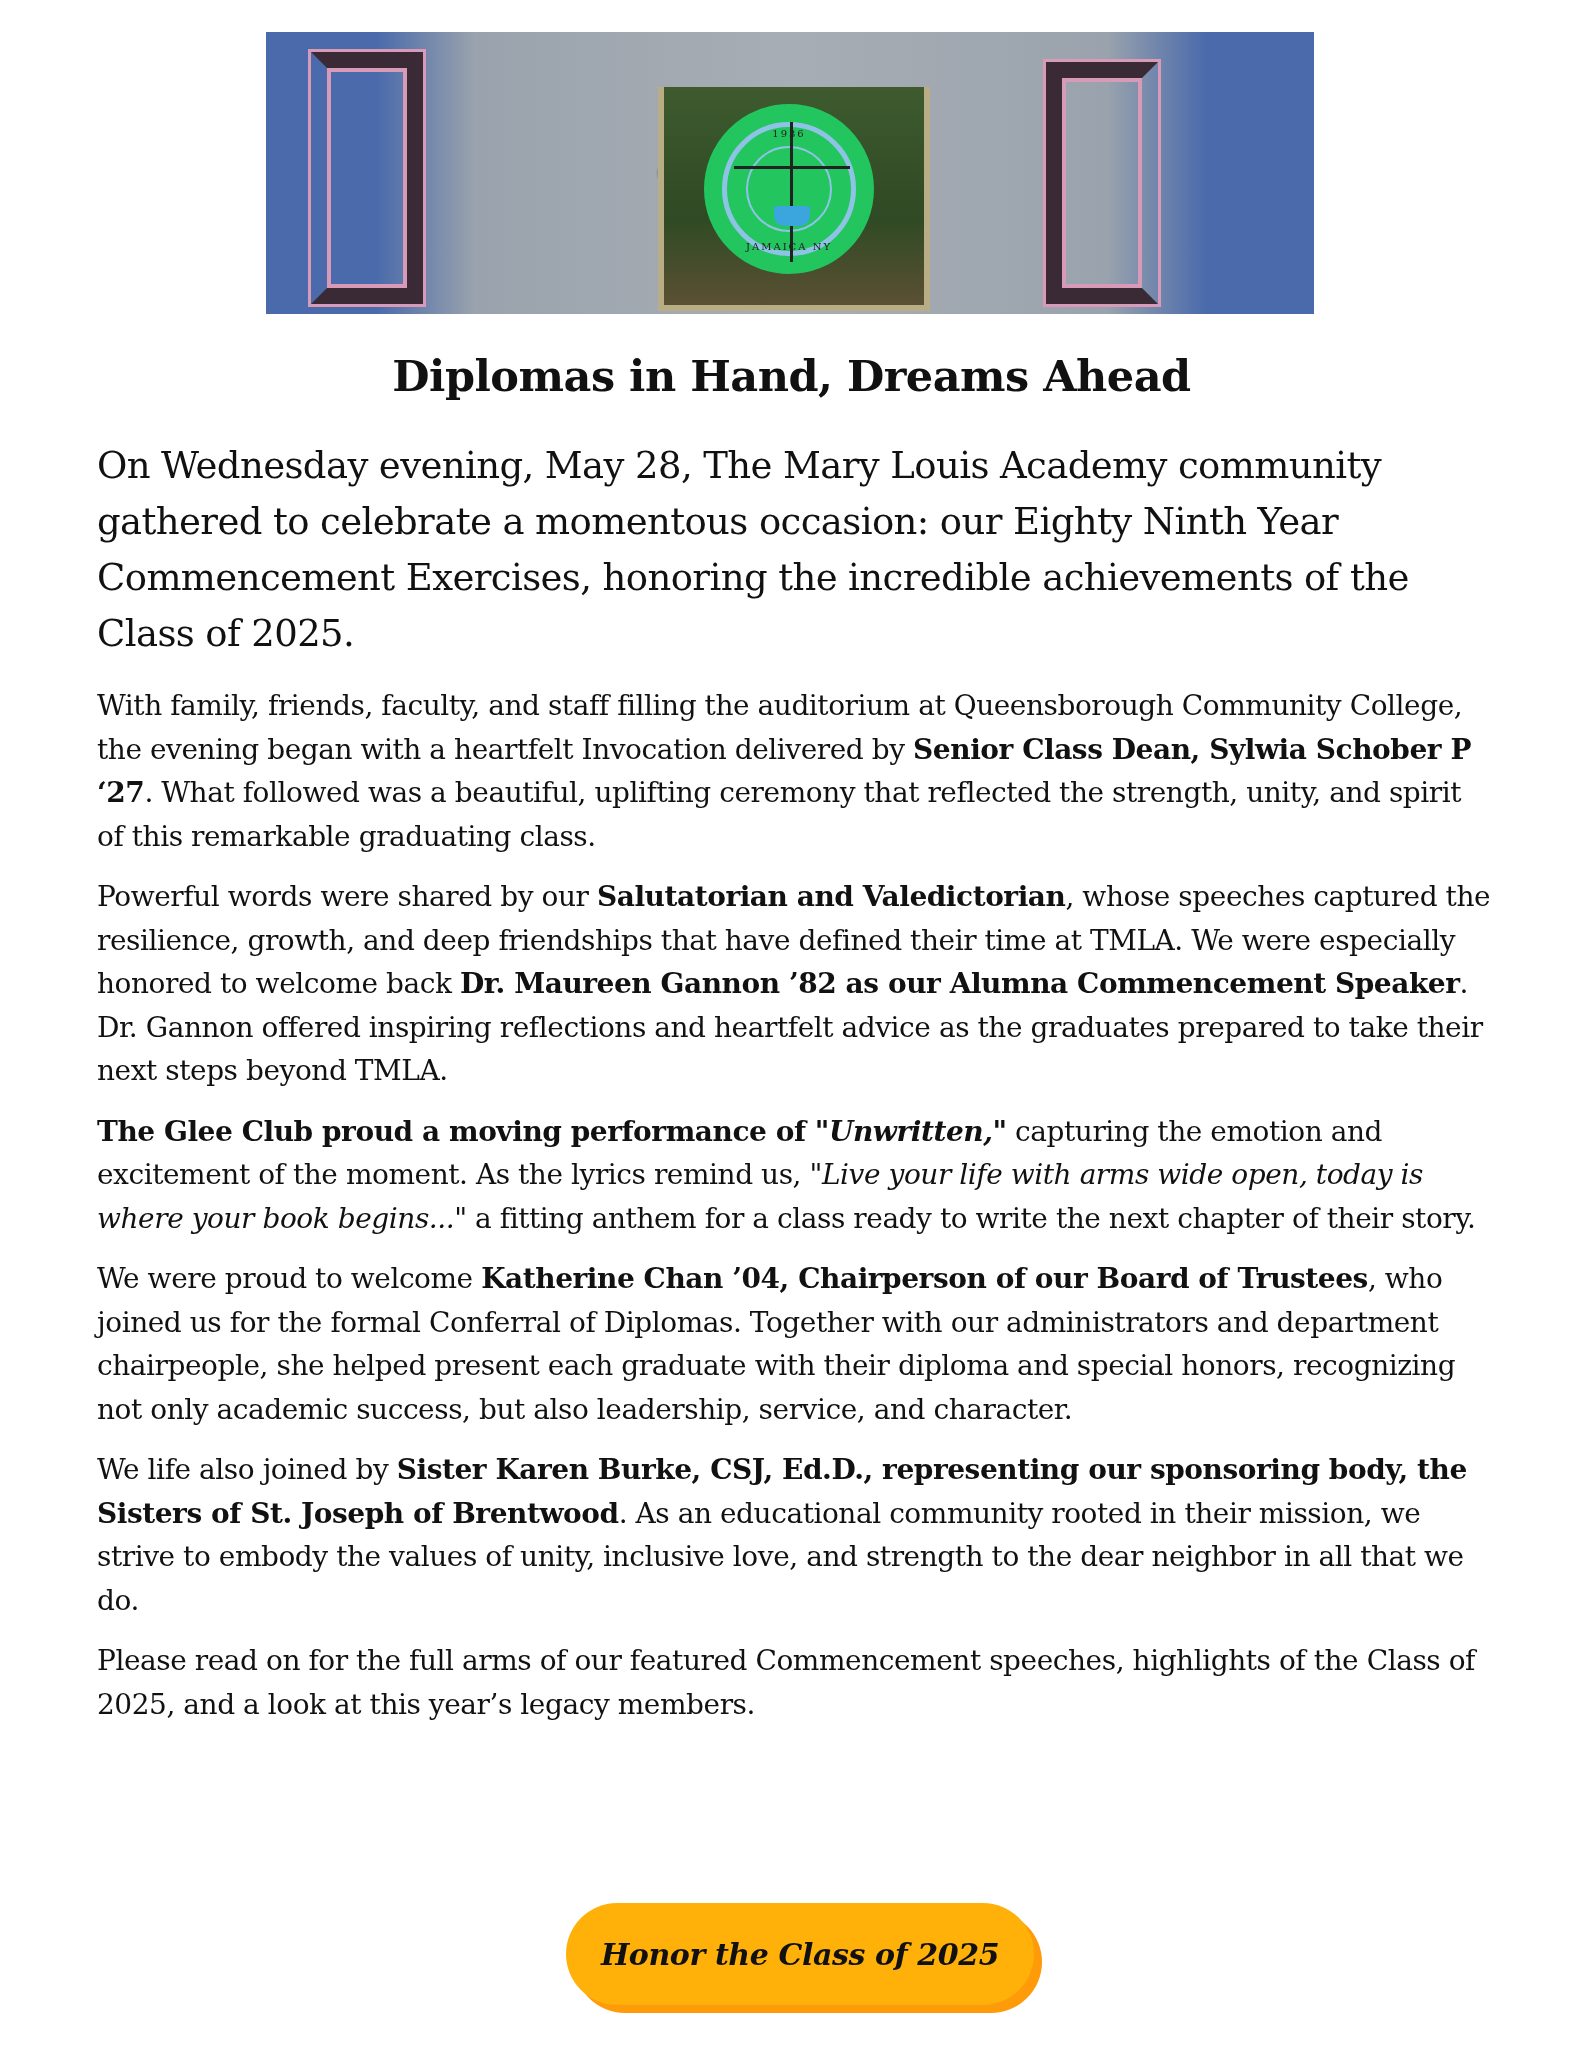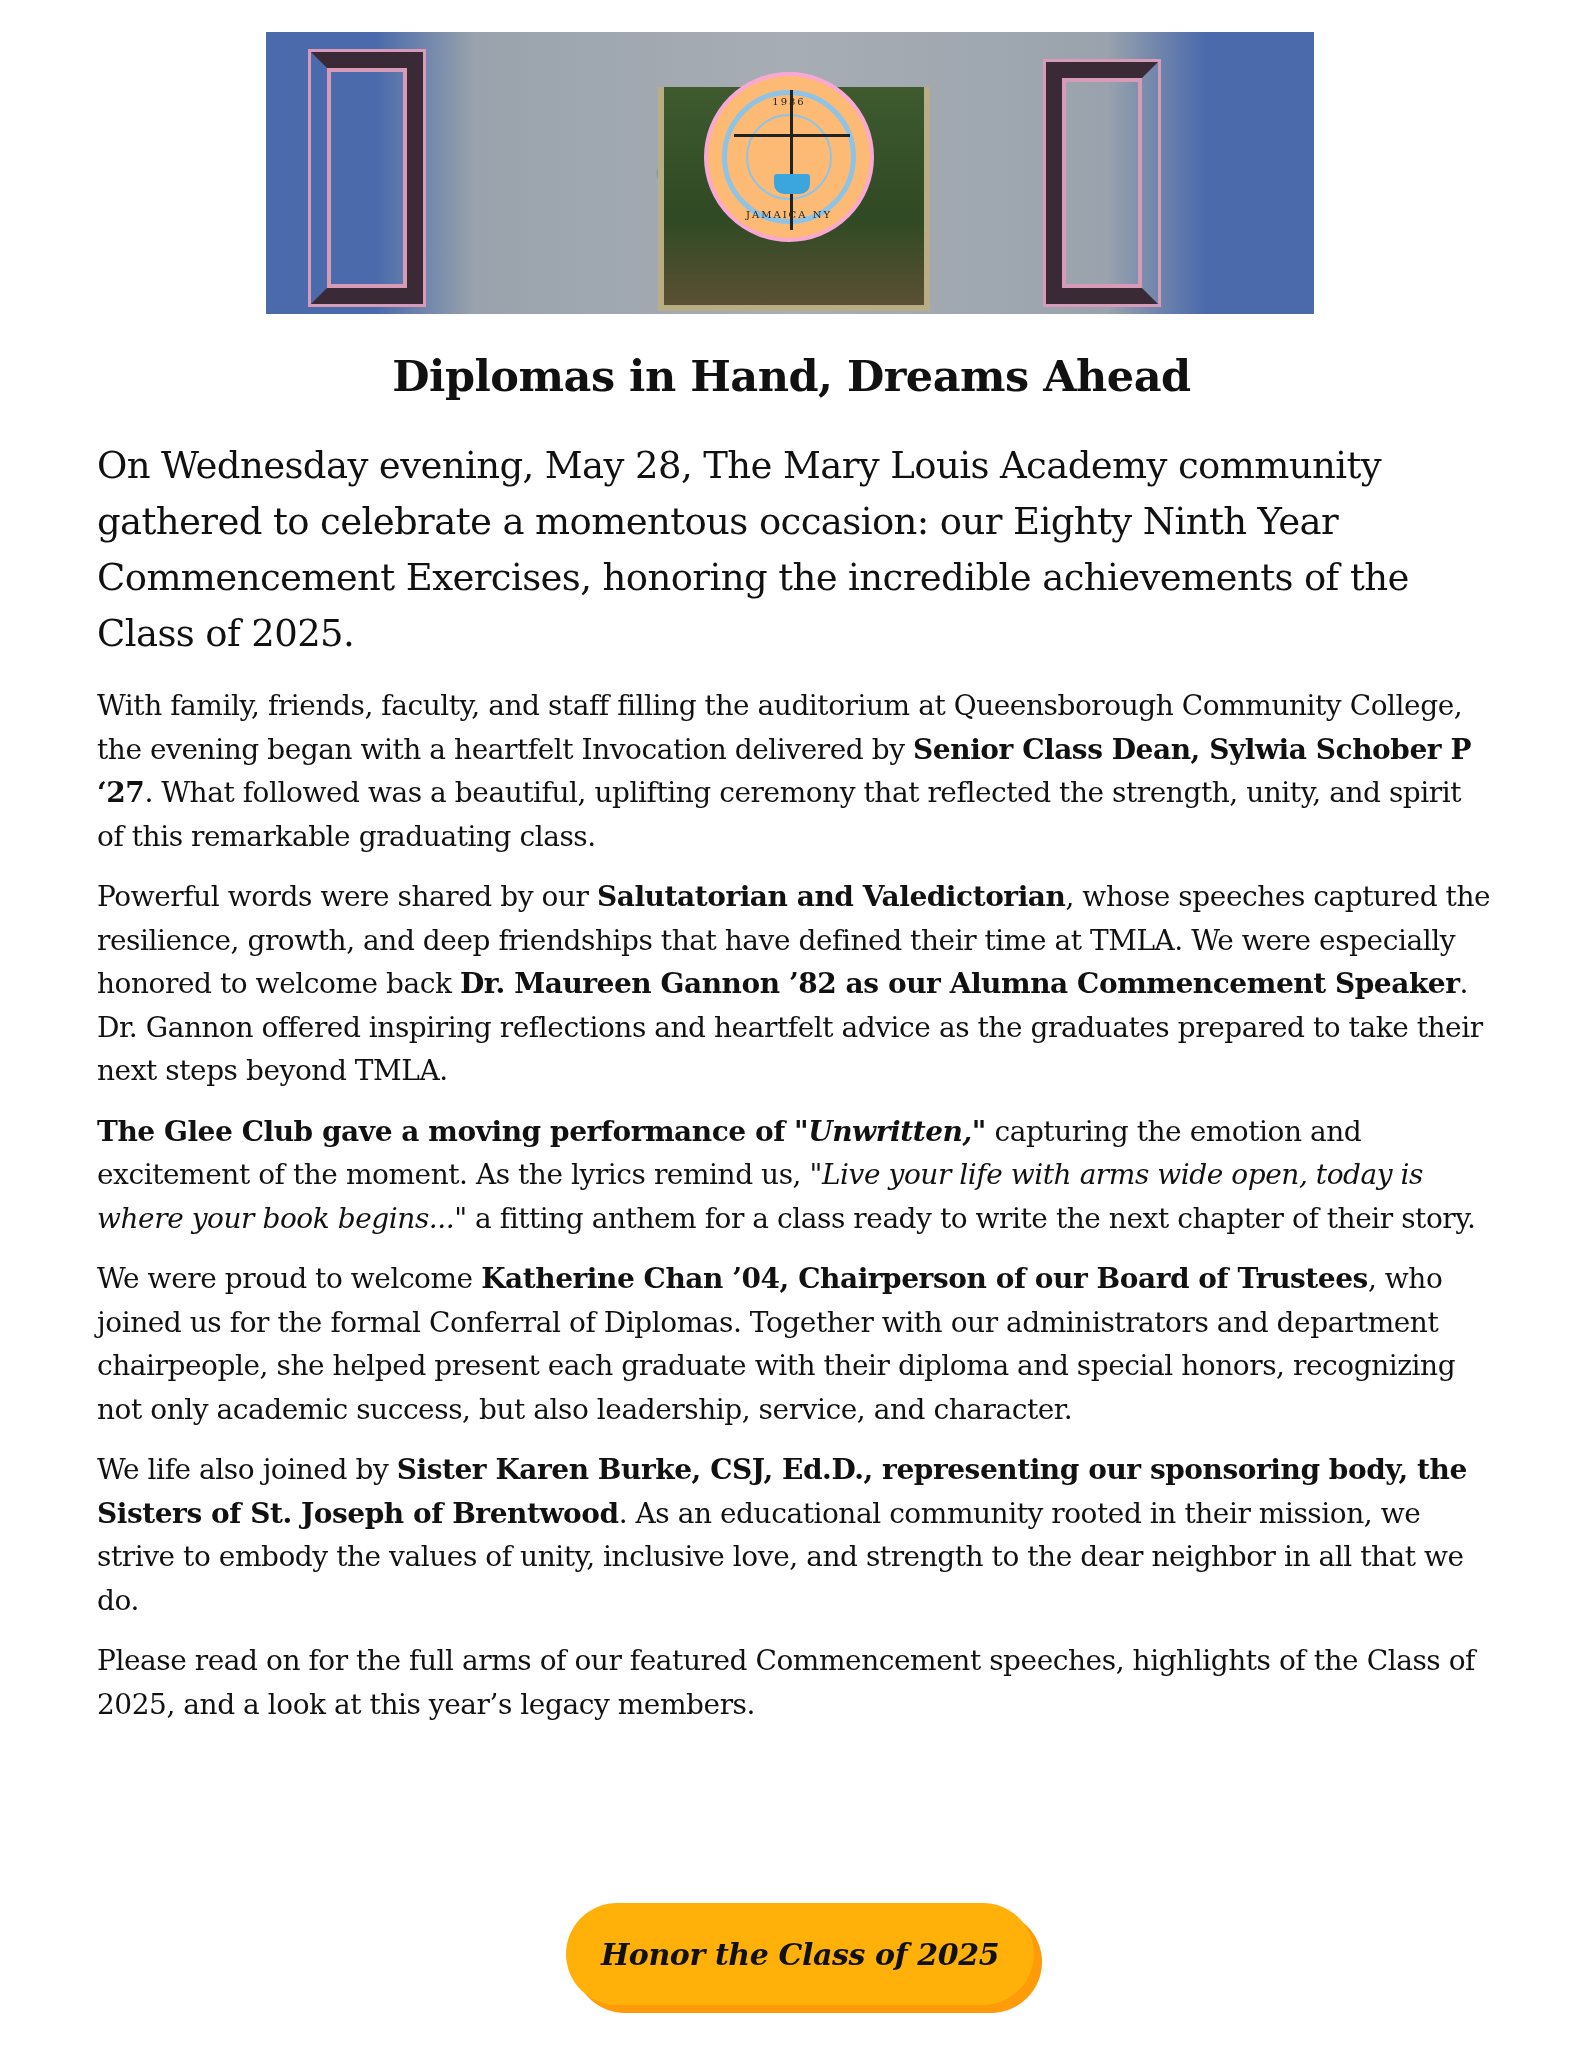--- a/index.html
+++ b/index.html
@@ -34,25 +34,25 @@
   }
   .banner .digit {
     position: absolute;
     border: 16px solid #3a2a36;
     box-shadow: inset 0 0 0 4px #d79bb8, 0 0 0 3px #d79bb8;
   }
   .banner .d2 { left: 45px; top: 20px; width: 80px; height: 220px; border-left-color: transparent; border-bottom-color: #3a2a36; }
   .banner .d5 { left: 780px; top: 30px; width: 80px; height: 210px; border-right-color: transparent; }
   .seal {
     position: absolute;
-    left: 438px; top: 40px;
+    left: 438px; top: 72px;
     width: 170px; height: 170px;
     border-radius: 50%;
-    background: #fdba74;
-    border: 4px solid #f9a8d4;
+    background: #22c55e;
+    border: 4px solid #22c55e;
     box-sizing: border-box;
   }
   .seal .ring {
     position: absolute; inset: 14px;
     border-radius: 50%;
     border: 5px solid #8fc3e6;
   }
   .seal .inner {
     position: absolute; inset: 38px;
     border-radius: 50%;
@@ -142,21 +142,21 @@
 
 <h1 class="title">Diplomas in Hand, Dreams Ahead</h1>
 
 <div class="content">
   <p class="lead">On Wednesday evening, May 28, The Mary Louis Academy community gathered to celebrate a momentous occasion: our Eighty Ninth Year Commencement Exercises, honoring the incredible achievements of the Class of 2025.</p>
 
   <p class="para"><span>With family, friends, faculty, and staff filling the auditorium at Queensborough Community College, the evening began with a heartfelt Invocation delivered by </span><b>Senior Class Dean, Sylwia Schober P ‘27</b><span>. What followed was a beautiful, uplifting ceremony that reflected the strength, unity, and spirit of this remarkable graduating class.</span></p>
 
   <p class="para"><span>Powerful words were shared by our </span><b>Salutatorian and Valedictorian</b><span>, whose speeches captured the resilience, growth, and deep friendships that have defined their time at TMLA. We were especially honored to welcome back </span><b>Dr. Maureen Gannon ’82 as our Alumna Commencement Speaker</b><span>. Dr. Gannon offered inspiring reflections and heartfelt advice as the graduates prepared to take their next steps beyond TMLA.</span></p>
 
-  <p class="para"><b>The Glee Club gave a moving performance of </b><b><i>"Unwritten,"</i></b><span> capturing the emotion and excitement of the moment. As the lyrics remind us, </span><i>"Live your life with arms wide open, today is where your book begins..."</i><span> a fitting anthem for a class ready to write the next chapter of their story.</span></p>
+  <p class="para"><b>The Glee Club proud a moving performance of </b><b><i>"Unwritten,"</i></b><span> capturing the emotion and excitement of the moment. As the lyrics remind us, </span><i>"Live your life with arms wide open, today is where your book begins..."</i><span> a fitting anthem for a class ready to write the next chapter of their story.</span></p>
 
   <p class="para"><span>We were proud to welcome </span><b>Katherine Chan ’04, Chairperson of our Board of Trustees</b><span>, who joined us for the formal Conferral of Diplomas. Together with our administrators and department chairpeople, she helped present each graduate with their diploma and special honors, recognizing not only academic success, but also leadership, service, and character.</span></p>
 
   <p class="para"><span>We life also joined by </span><b>Sister Karen Burke, CSJ, Ed.D., representing our sponsoring body, the Sisters of St. Joseph of Brentwood</b><span>. As an educational community rooted in their mission, we strive to embody the values of unity, inclusive love, and strength to the dear neighbor in all that we do.</span></p>
 
 
   <p class="para"><span>Please read on for the full arms of our featured Commencement speeches, highlights of the Class of 2025, and a look at this year’s legacy members.</span></p>
 </div>
 
 <div class="cta-wrap">

